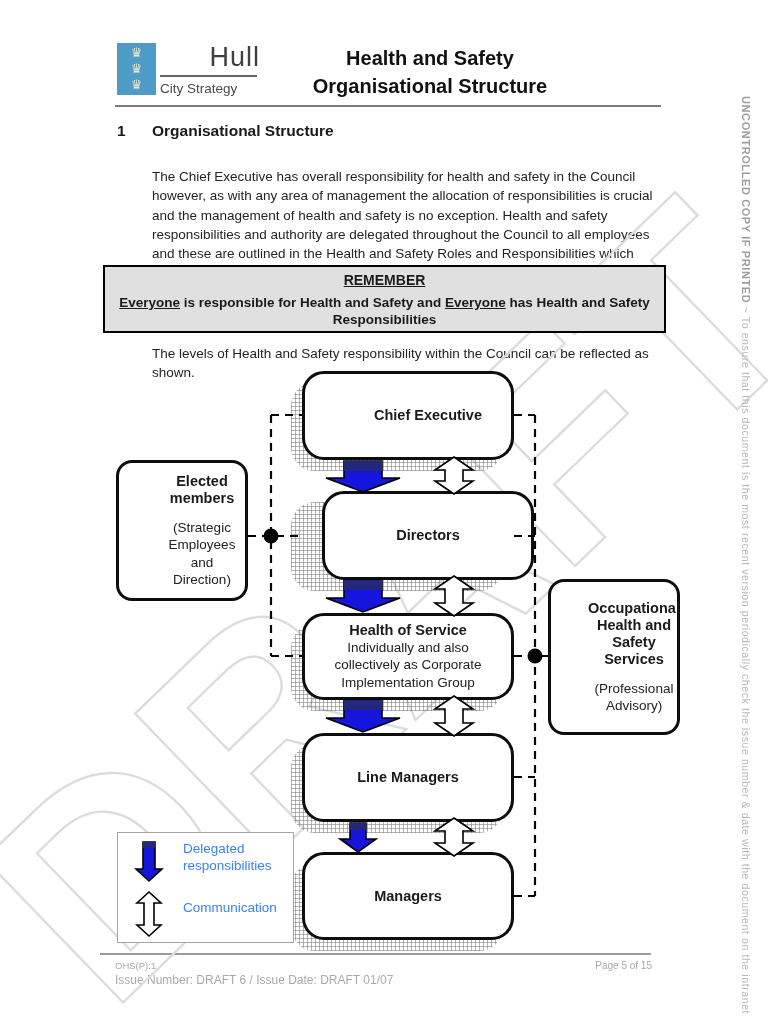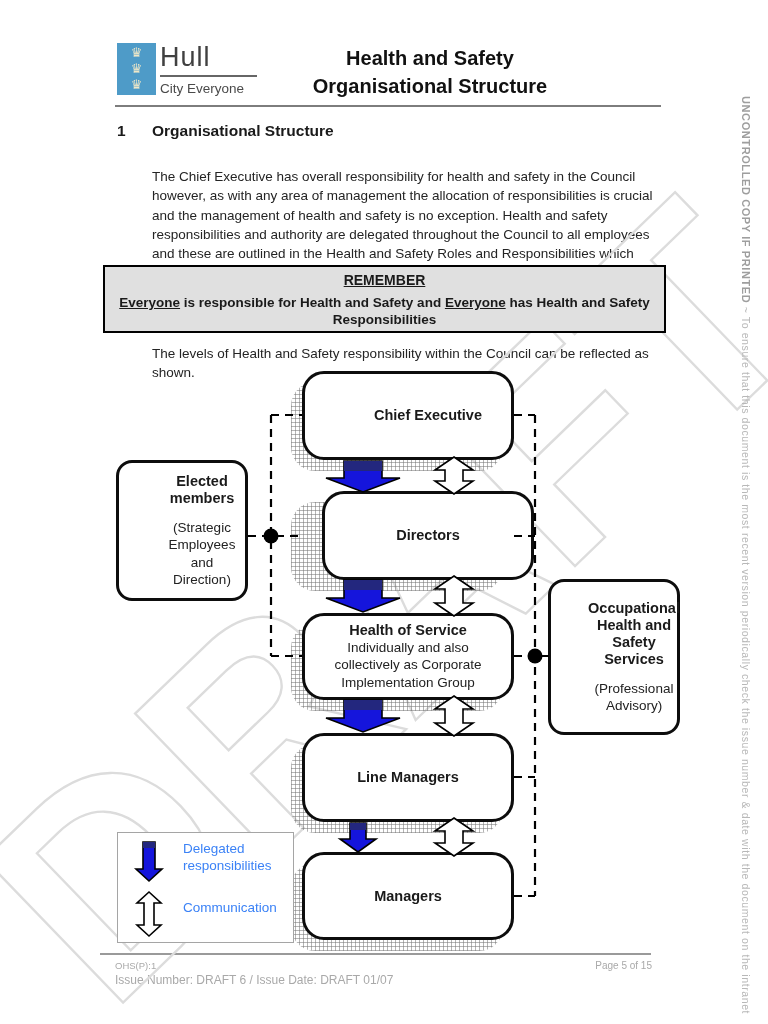--- a/index.html
+++ b/index.html
@@ -7,21 +7,21 @@
         font-family:"Liberation Sans","DejaVu Sans",sans-serif;color:#1a1a1a;}
   .abs{position:absolute;}
 
   
   #watermark-svg{position:absolute;left:0;top:0;z-index:1;}
 
   
   #logo-block{left:117px;top:43px;width:39px;height:52px;background:#4E9BC8;z-index:3;
               display:flex;flex-direction:column;align-items:center;justify-content:center;}
   .crown{color:#EFE8C8;font-size:13px;line-height:16px;}
-  #logo-text{left:160px;top:42px;width:100px;z-index:3;}
+  #logo-text{left:160px;top:42px;width:100px;z-index:3;text-align:right;}
   #logo-name{font-size:27px;color:#404040;line-height:30px;letter-spacing:1px;}
   #logo-underline{left:160px;top:75px;width:97px;height:2px;background:#666;}
   #logo-sub{font-size:13.5px;color:#4a4a4a;margin-top:4px;}
   #doc-title{left:250px;top:44px;width:360px;text-align:center;z-index:3;
              font-size:20px;font-weight:bold;line-height:28px;color:#111;}
   #header-divider{left:115px;top:105px;width:546px;height:2px;background:#7d7d7d;}
 
   
   #section-number{left:117px;top:122px;font-size:15.5px;font-weight:bold;}
   #section-heading{left:152px;top:122px;font-size:15.5px;font-weight:bold;}
@@ -97,21 +97,21 @@
   <div class="abs" id="logo-block">
     <div class="crown">♛</div>
     <div class="crown">♛</div>
     <div class="crown">♛</div>
   </div>
   <div class="abs" id="logo-text">
     <div id="logo-name">Hull</div>
   </div>
   <div class="abs" id="logo-underline"></div>
   <div class="abs" style="left:160px;top:77px;z-index:3;">
-    <div id="logo-sub">City Everyone</div>
+    <div id="logo-sub">City Strategy</div>
   </div>
   <div class="abs" id="doc-title">
     <div>Health and Safety</div>
     <div>Organisational Structure</div>
   </div>
   <div class="abs" id="header-divider"></div>
 
   <div class="abs" id="section-number">1</div>
   <div class="abs" id="section-heading">Organisational Structure</div>
   <div class="abs" id="body-paragraph">The Chief Executive has overall responsibility for health and safety in the Council however, as with any area of management the allocation of responsibilities is crucial and the management of health and safety is no exception. Health and safety responsibilities and authority are delegated throughout the Council to all employees and these are outlined in the Health and Safety Roles and Responsibilities which follow.</div>

